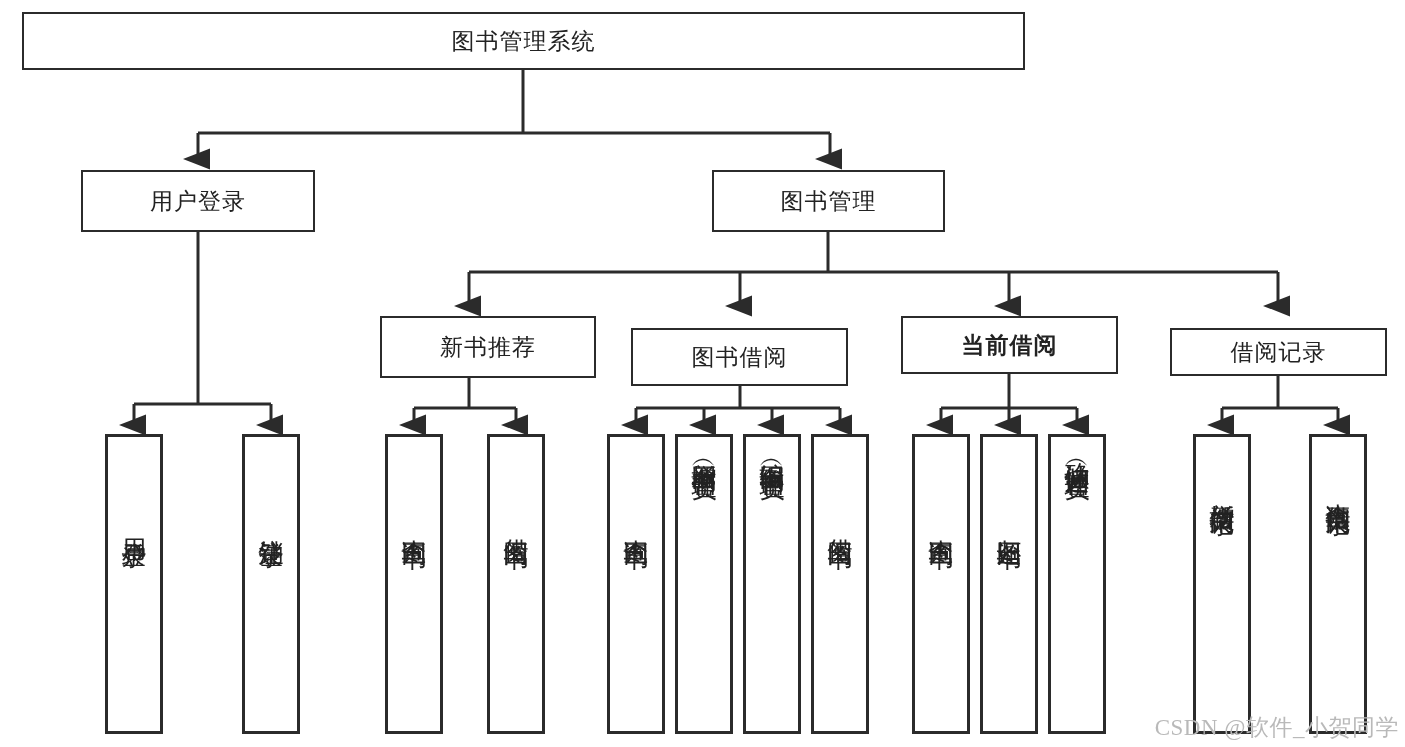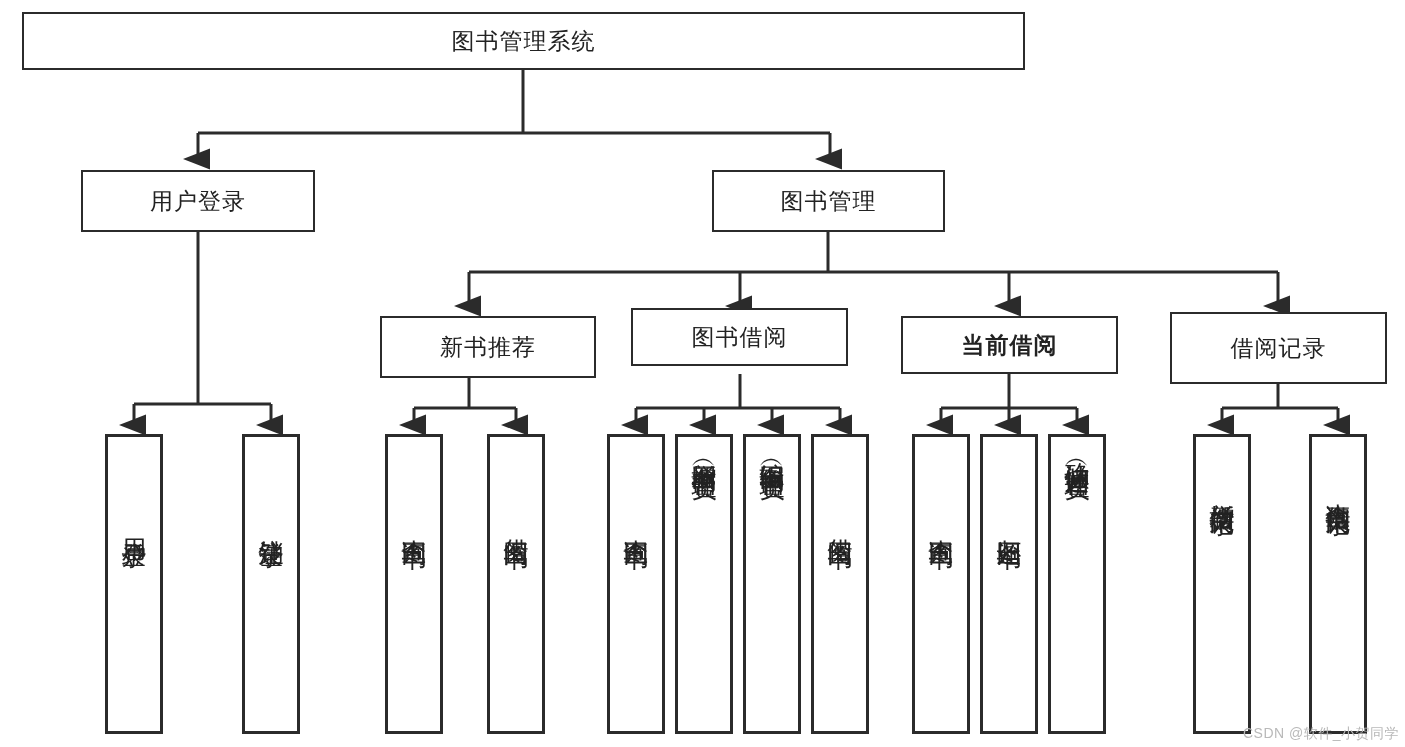--- a/index.html
+++ b/index.html
@@ -49,25 +49,26 @@
     text-orientation:upright;
     font-size:25px;
     letter-spacing:2px;
     line-height:1;
     white-space:nowrap;
   }
   .watermark{
     position:absolute;
     right:6px;
     bottom:4px;
-    font-size:14px;
+    font-size:23px;
     color:#b9b9b9;
     letter-spacing:.5px;
     white-space:nowrap;
     z-index:5;
+    font-family:Liberation Serif, serif;
   }
 </style>
 </head>
 <body>
 
 <div id="canvas">
 
   <svg id="wires" viewBox="0 0 1405 747" xmlns="http://www.w3.org/2000/svg">
     <defs>
       <marker id="arrow" markerWidth="10" markerHeight="10" refX="3.2" refY="4" orient="auto" markerUnits="strokeWidth">
@@ -125,27 +126,27 @@
   <div class="node" style="left:81px;top:170px;width:234px;height:62px;">
     <span class="label">用户登录</span>
   </div>
   <div class="node" style="left:712px;top:170px;width:233px;height:62px;text-align:right;">
     <span class="label">图书管理</span>
   </div>
 
   <div class="node" style="left:380px;top:316px;width:216px;height:62px;">
     <span class="label">新书推荐</span>
   </div>
-  <div class="node" style="left:631px;top:308px;width:217px;height:58px;">
+  <div class="node" style="left:631px;top:328px;width:217px;height:58px;">
     <span class="label">图书借阅</span>
   </div>
   <div class="node" style="left:901px;top:316px;width:217px;height:58px;font-weight:bold;">
     <span class="label">当前借阅</span>
   </div>
-  <div class="node" style="left:1170px;top:312px;width:217px;height:72px;">
+  <div class="node" style="left:1170px;top:328px;width:217px;height:48px;">
     <span class="label">借阅记录</span>
   </div>
 
   <div class="node leaf" style="left:105px;top:434px;width:58px;height:300px;padding-top:82px;">
     <span class="label">用户登录</span>
   </div>
   <div class="node leaf" style="left:242px;top:434px;width:58px;height:300px;padding-top:82px;">
     <span class="label">注销登录</span>
   </div>
 

